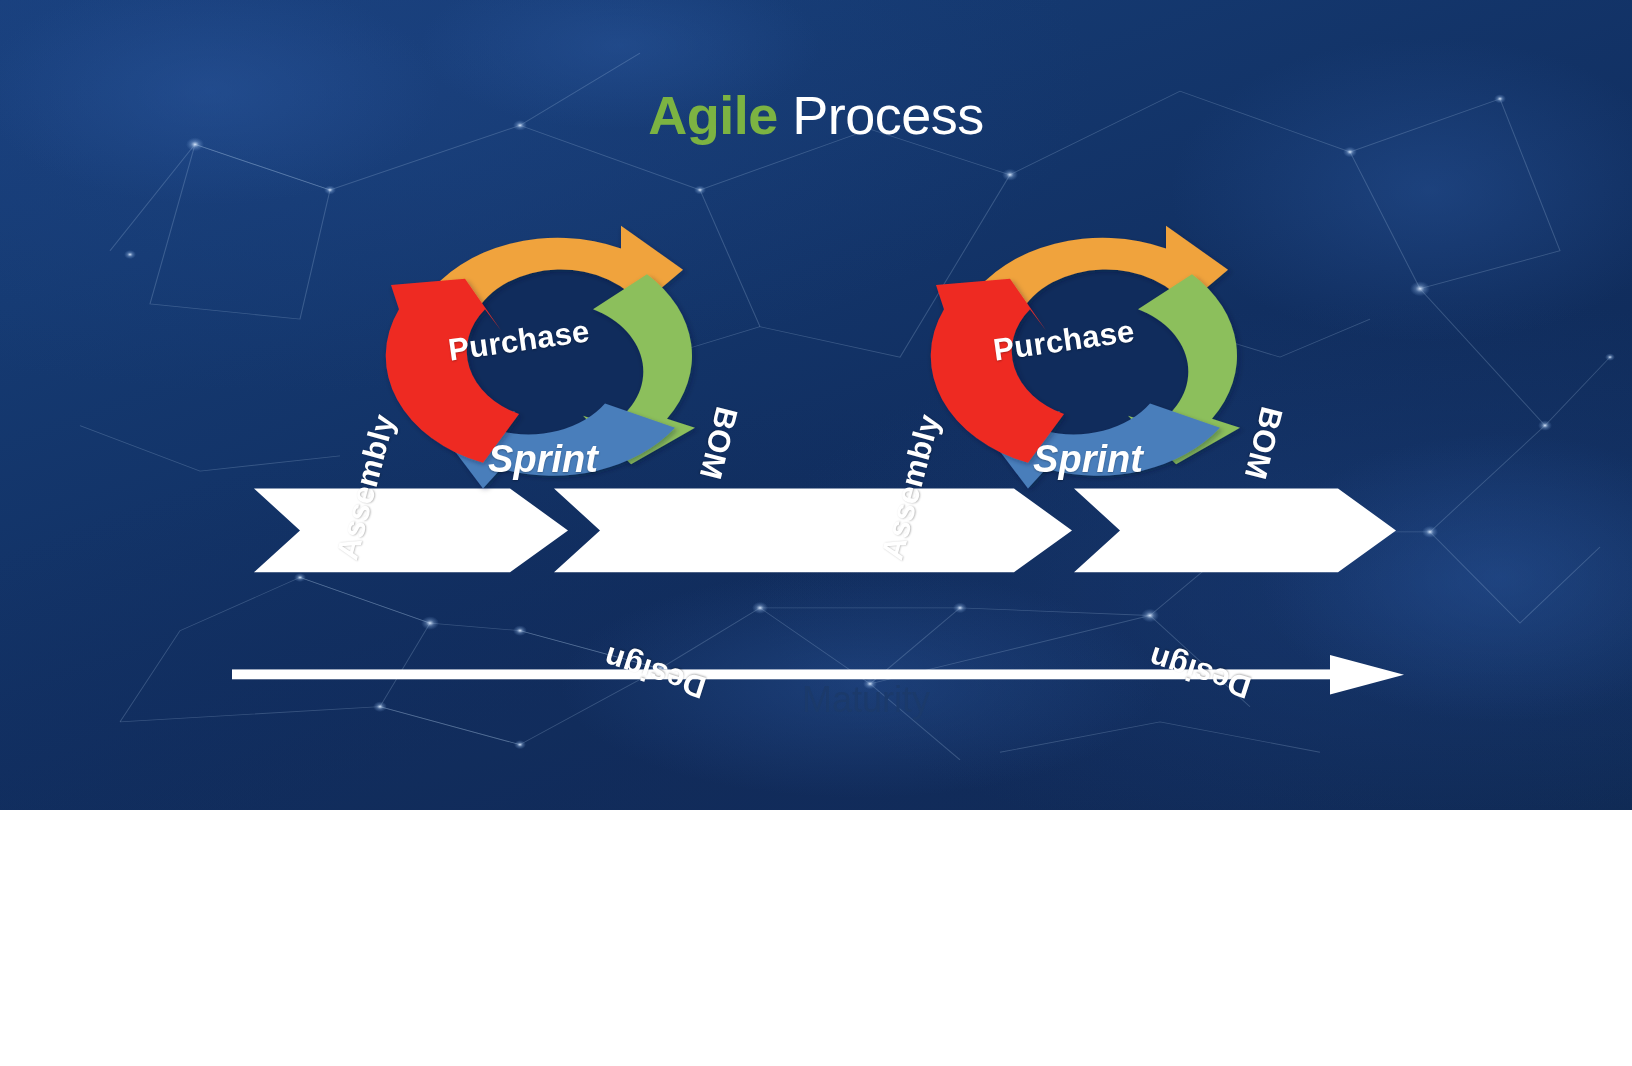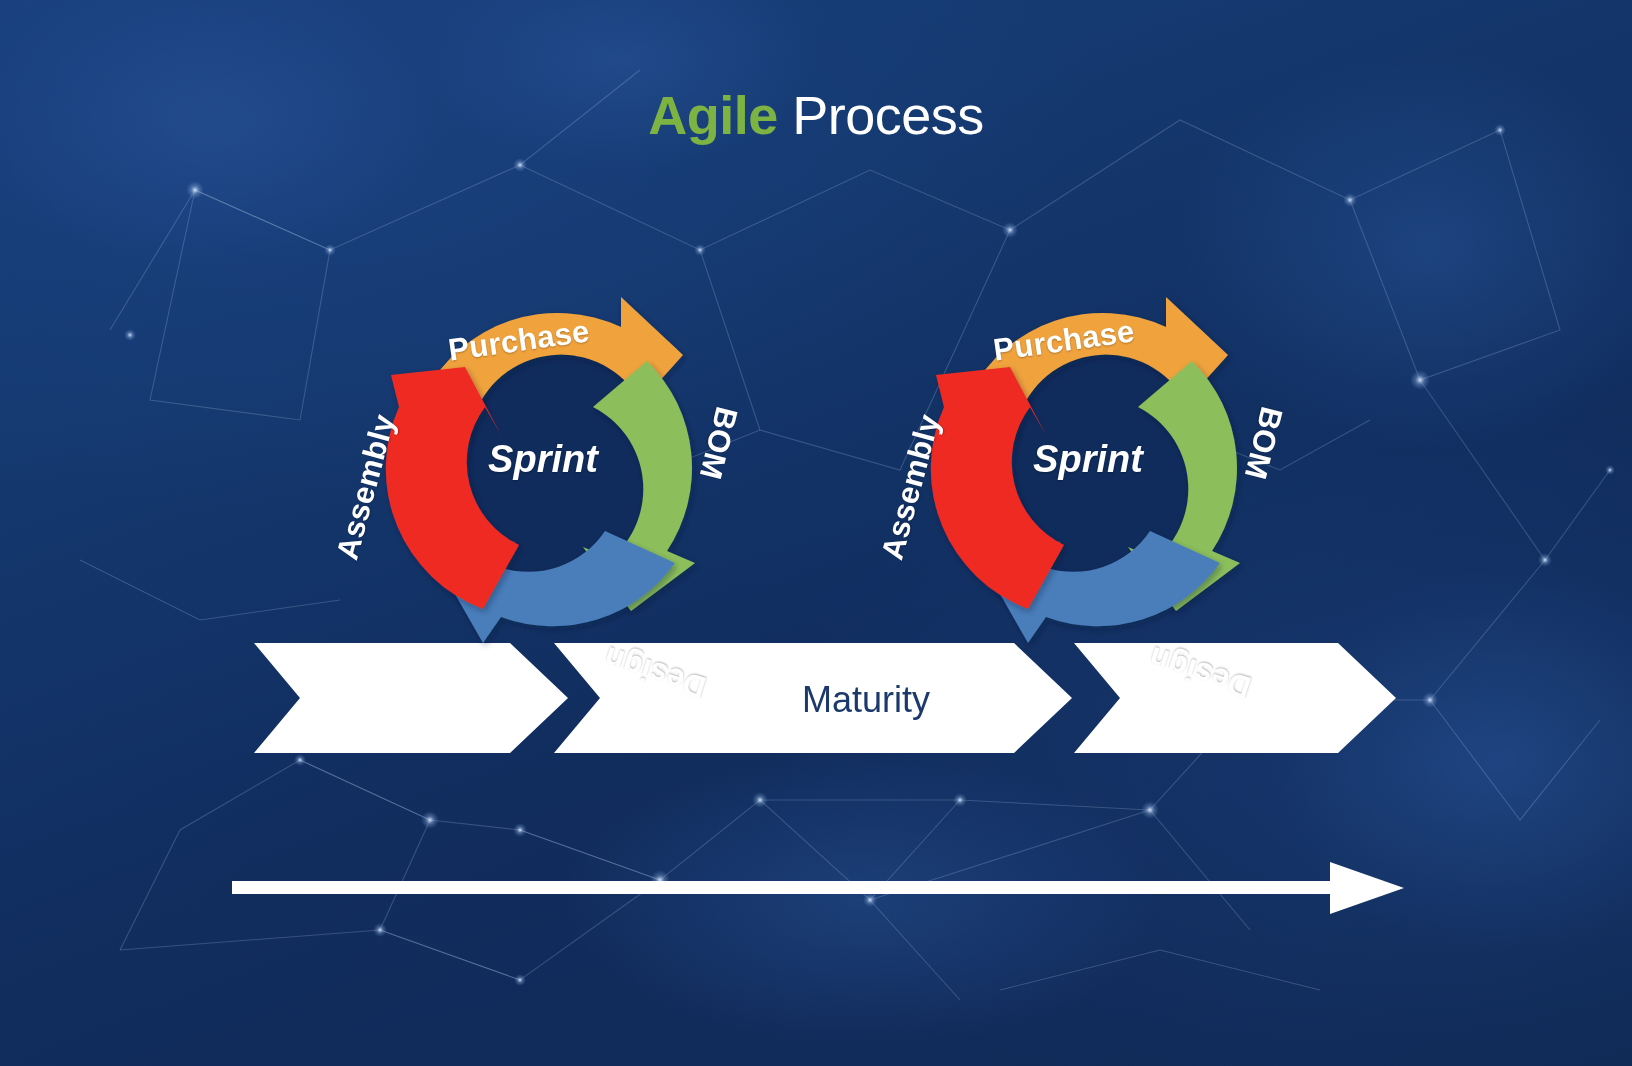--- a/index.html
+++ b/index.html
@@ -4,21 +4,21 @@
 <title>Agile Process</title>
 <style>
   * { margin:0; padding:0; box-sizing:border-box; }
   html,body{
     width:1632px; height:1066px;
     font-family:"Liberation Sans", sans-serif;
     overflow:hidden;
   }
   #stage{
     position:relative;
-    width:1632px; height:1066px;
+    width:1632px; height:810px;
     background:
       radial-gradient(ellipse 70% 55% at 18% 10%, rgba(30,68,132,0.55) 0%, rgba(30,68,132,0) 70%),
       radial-gradient(ellipse 60% 50% at 88% 72%, rgba(28,64,126,0.50) 0%, rgba(28,64,126,0) 70%),
       radial-gradient(ellipse 90% 70% at 50% 100%, rgba(18,44,92,0.75) 0%, rgba(18,44,92,0) 72%),
       linear-gradient(160deg,#18407d 0%, #153a72 22%, #112f61 55%, #0f2a57 78%, #0e2850 100%);
     overflow:hidden;
   }
   #bgnet{ position:absolute; inset:0; width:100%; height:100%; }
   #art{ position:absolute; inset:0; width:100%; height:100%; }
 

